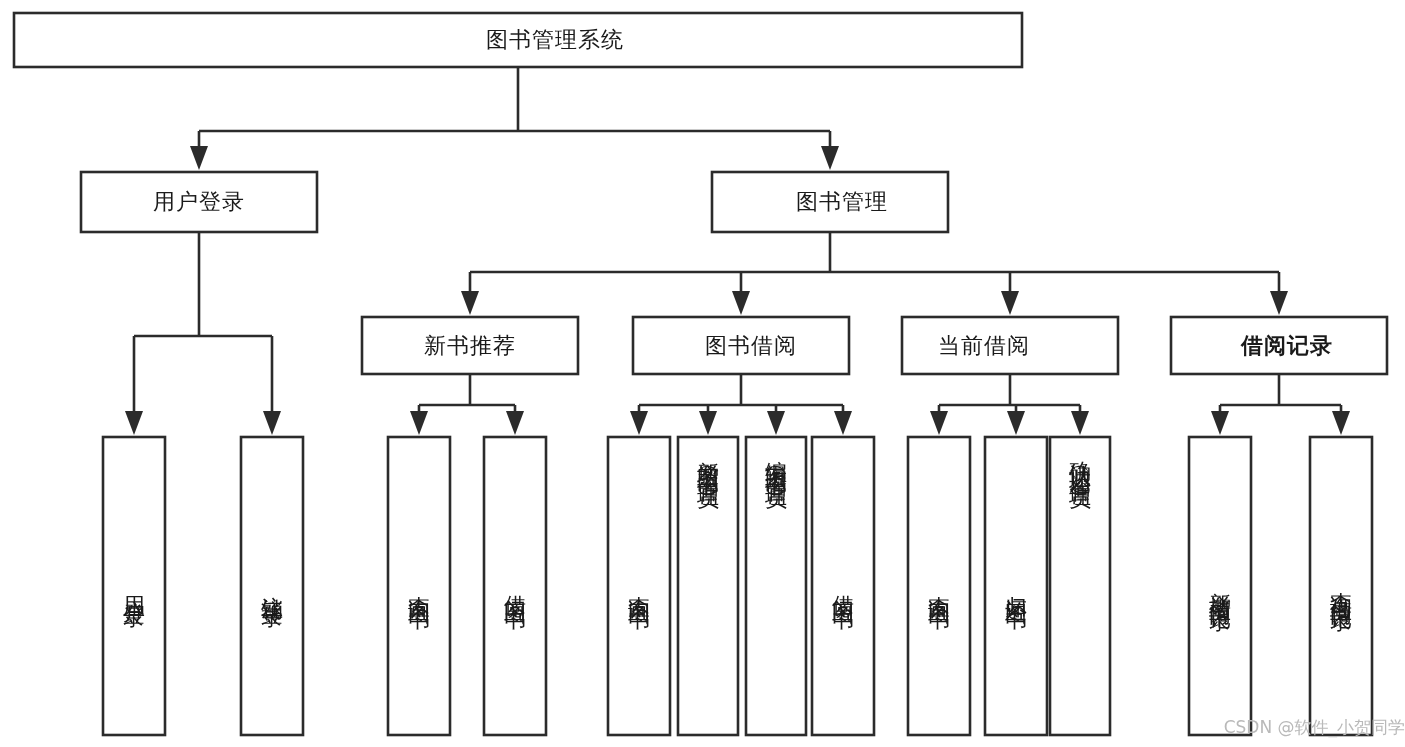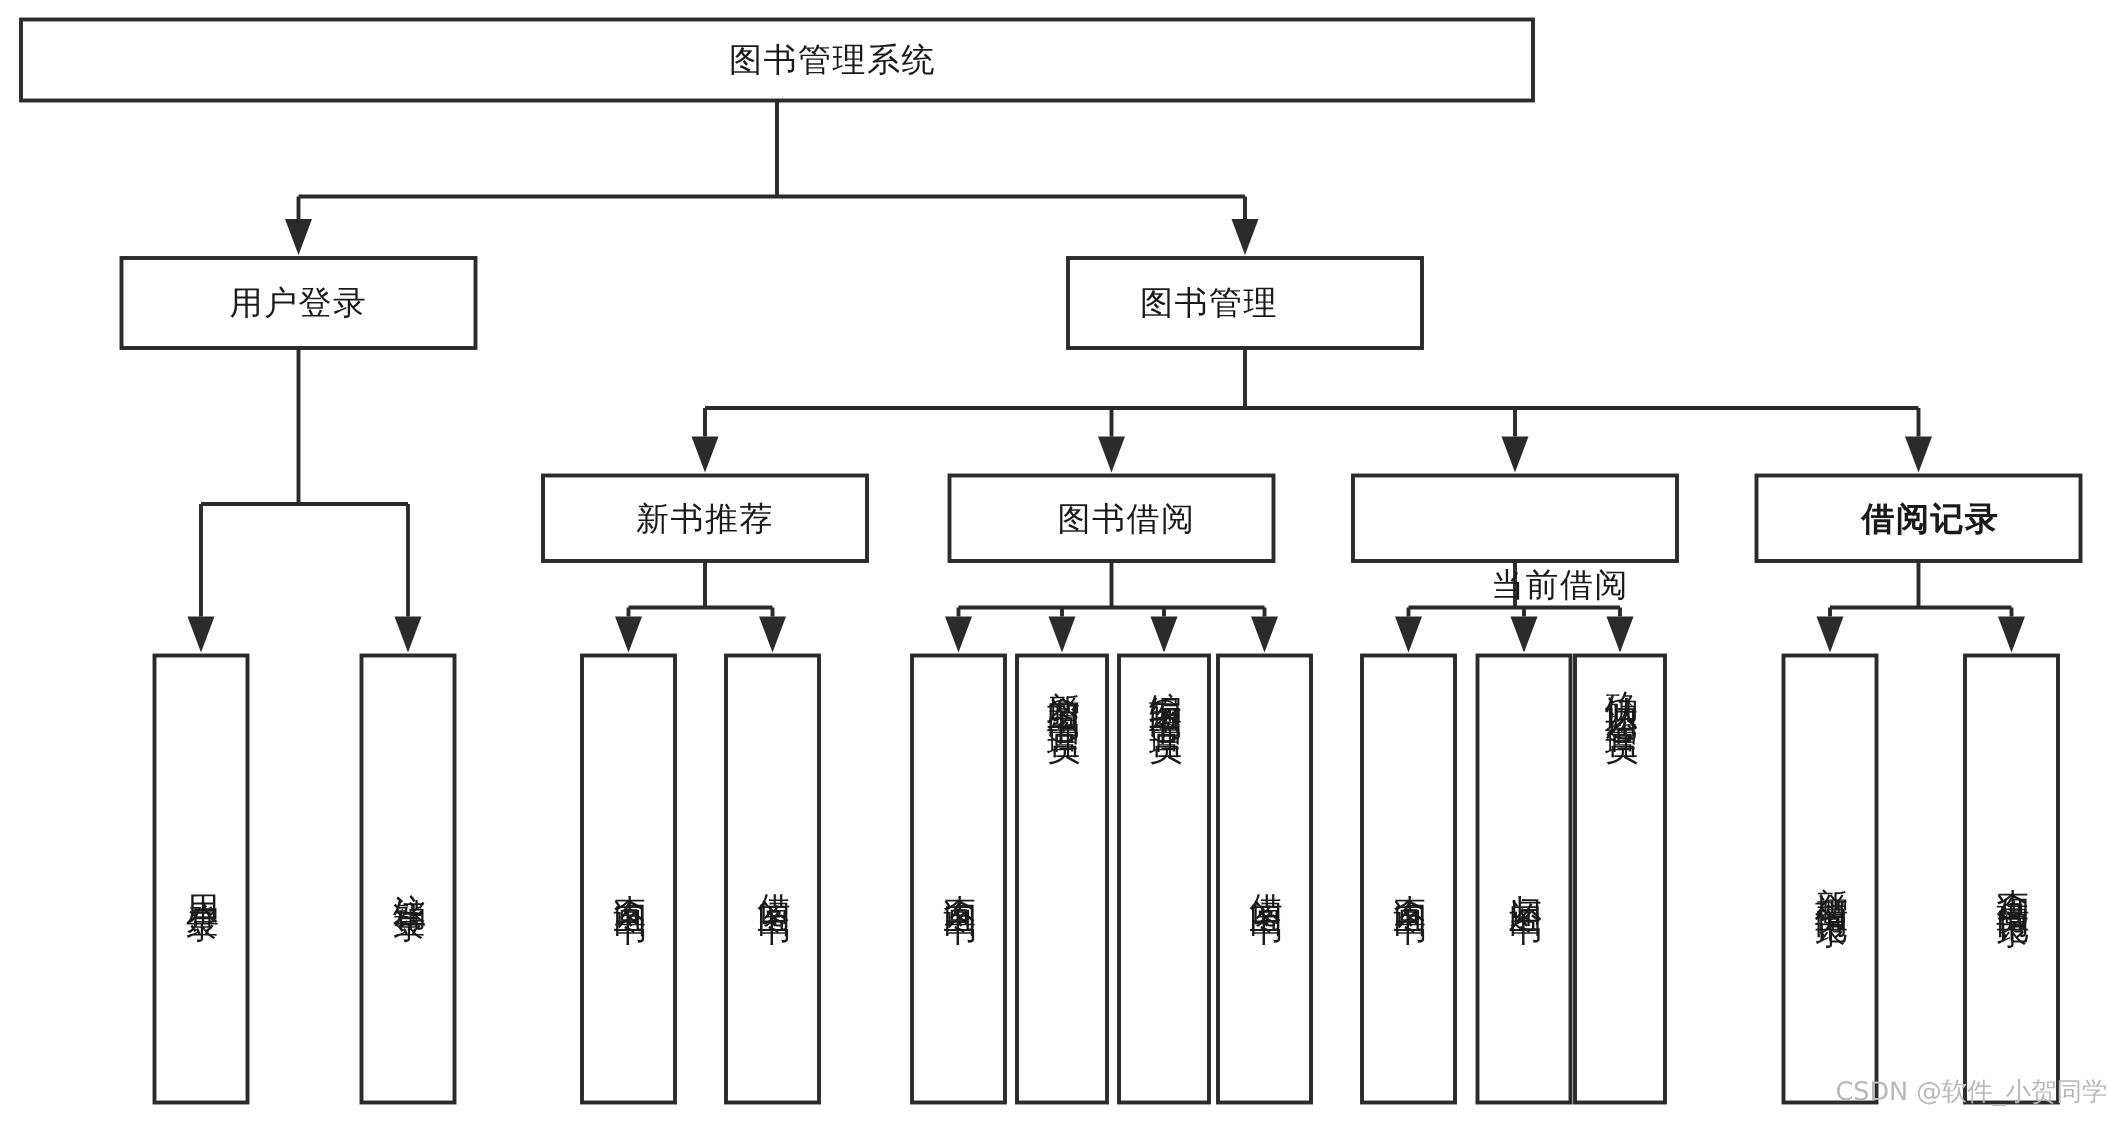--- a/index.html
+++ b/index.html
@@ -181,30 +181,30 @@
       </g>
   </svg>
 
   <div id="labels-layer">
       <div class="hlabel-wrap" style="left: 14px; top: 13px; width: 1008px; height: 54px; padding-left: 37px;">
         <span class="hlabel-text">图书管理系统</span>
       </div>
       <div class="hlabel-wrap" style="left: 81px; top: 172px; width: 236px; height: 60px;">
         <span class="hlabel-text">用户登录</span>
       </div>
-      <div class="hlabel-wrap" style="left: 688px; top: 172px; width: 236px; height: 60px;">
+      <div class="hlabel-wrap" style="left: 724px; top: 172px; width: 236px; height: 60px;">
         <span class="hlabel-text">图书管理</span>
       </div>
       <div class="hlabel-wrap" style="left: 362px; top: 317px; width: 216px; height: 57px; border-radius: 17px;">
         <span class="hlabel-text">新书推荐</span>
       </div>
       <div class="hlabel-wrap" style="left: 633px; top: 317px; width: 236px; height: 57px;">
         <span class="hlabel-text">图书借阅</span>
       </div>
-      <div class="hlabel-wrap" style="left: 944px; top: 317px; width: 192px; height: 57px; margin-top: 44px;">
+      <div class="hlabel-wrap" style="left: 888px; top: 317px; width: 192px; height: 57px;">
         <span class="hlabel-text">当前借阅</span>
       </div>
       <div class="hlabel-wrap" style="left: 1171px; top: 317px; width: 232px; height: 57px; font-weight: bold;">
         <span class="hlabel-text">借阅记录</span>
       </div>
       <div class="vlabel-wrap" style="left: 103px; top: 437px; width: 62px; height: 298px; align-items: center;">
         <span class="vlabel-text">用户登录</span>
       </div>
       <div class="vlabel-wrap" style="left: 241px; top: 437px; width: 62px; height: 298px; align-items: center;">
         <span class="vlabel-text">注销登录</span>

